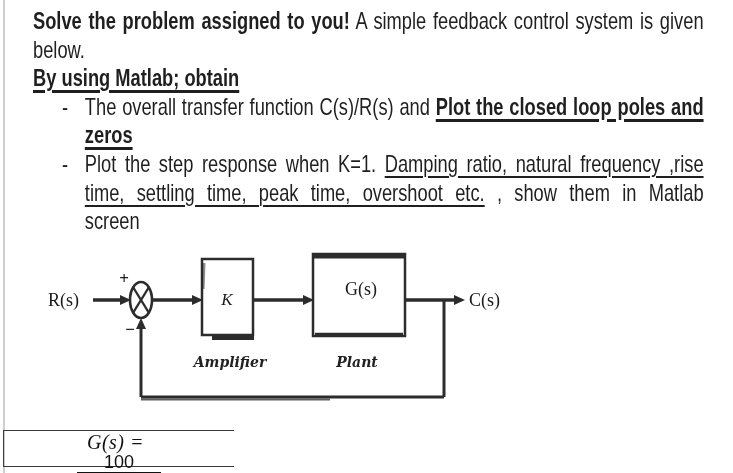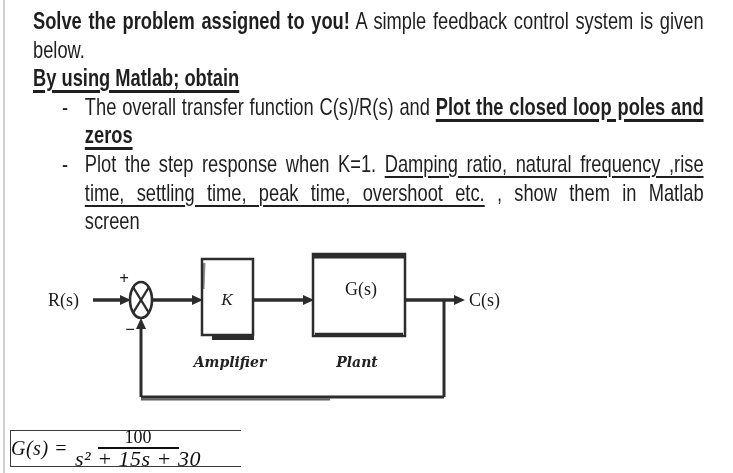--- a/index.html
+++ b/index.html
@@ -38,32 +38,33 @@
   .inkfill{fill:#2c2c2c;stroke:none;}
   .blk{stroke:#2c2c2c;stroke-width:2.5;fill:#ffffff;}
   .sig-label{font-family:"Liberation Serif",serif;font-size:18px;fill:#1a1a1a;}
   .blk-label{font-family:"Liberation Serif",serif;font-size:18px;fill:#1a1a1a;}
   .k-label{font-family:"Liberation Serif",serif;font-style:italic;font-size:17px;fill:#1a1a1a;}
   .cap-label{font-family:"DejaVu Serif",serif;font-style:italic;font-weight:700;font-size:14px;fill:#222222;}
   .sign{font-family:"Liberation Serif",serif;font-weight:700;font-size:17px;fill:#1a1a1a;}
 
   
   .formula-box{
-    position:absolute;left:10px;top:430px;width:231px;height:37px;
+    position:absolute;left:3px;top:430px;width:231px;height:37px;
     border-top:1.5px solid #3a3a3a;border-left:1.5px solid #3a3a3a;border-bottom:1.5px solid #3a3a3a;
     display:flex;align-items:center;box-sizing:border-box;
     background:transparent;
+    flex-direction:column;
   }
   .f-lhs{
     font-family:"Liberation Serif",serif;font-style:italic;font-size:20px;color:#111;
     margin-right:7px;letter-spacing:0.5px;
   }
   .frac{display:inline-flex;flex-direction:column;align-items:center;}
   .f-num{
-    font-family:Liberation Serif, serif;font-size:18px;line-height:17px;color:#111;
+    font-family:Liberation Sans, sans-serif;font-size:18px;line-height:17px;color:#111;
     border-bottom:2px solid #111;padding:0 27px 1px 27px;
   }
   .f-den{
     font-family:"Liberation Serif",serif;font-style:italic;font-size:22px;line-height:18px;color:#111;
     padding-top:1px;letter-spacing:0.5px;
   }
 </style>
 </head>
 <body>
 

